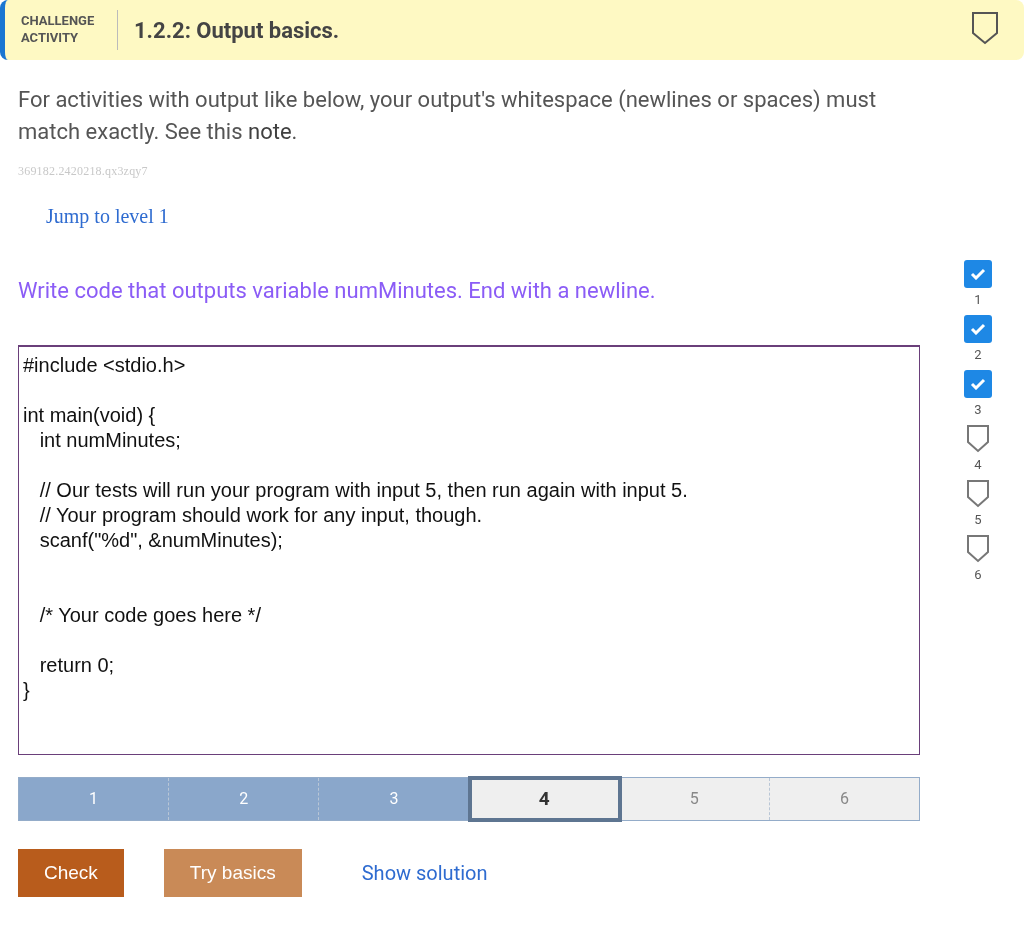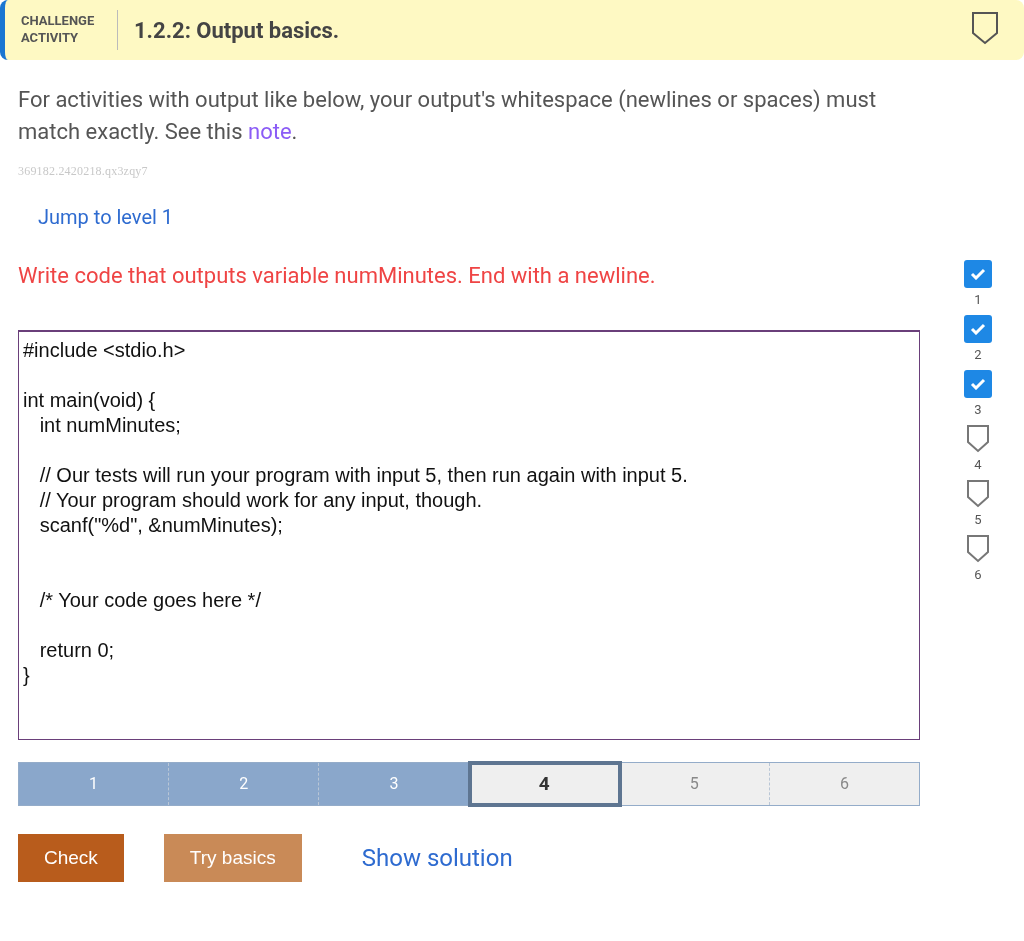--- a/index.html
+++ b/index.html
@@ -43,39 +43,40 @@
     margin-left: auto;
     margin-right: 8px;
   }
   .body-area { padding: 24px 18px 20px 18px; position: relative; }
   .intro {
     font-size: 22px;
     color: #555;
     line-height: 1.45;
     max-width: 860px;
   }
-  .intro .note-link { color: #8b5cf6; text-decoration: none; }
+  .intro .note-link { color: #404040; text-decoration: none; }
   .id-string {
     font-size: 12px;
     color: #c8c8c8;
     margin-top: 16px;
     letter-spacing: 0.2px;
     font-family: Liberation Serif, serif;
   }
   .jump-link {
     display: inline-block;
-    margin: 26px 0 0 20px;
+    margin: 26px 0 0 28px;
     font-size: 20px;
     color: #2e6bd0;
     cursor: pointer;
+    font-family: Liberation Serif, serif;
   }
   .prompt {
     font-size: 22px;
-    color: #ef4444;
-    margin-top: 34px;
+    color: #8b5cf6;
+    margin-top: 50px;
     max-width: 890px;
   }
   .code-editor {
     margin-top: 42px;
     width: 902px;
     border: 1px solid #6a3f7a;
     border-top: 2px solid #6a3f7a;
     padding: 6px 4px;
     font-family: Liberation Sans, sans-serif;
     font-size: 20px;
@@ -124,21 +125,21 @@
     border: none;
     cursor: pointer;
     display: flex;
     align-items: center;
     justify-content: center;
   }
   .btn-check { background: #b85c1c; }
   .btn-try { background: #c98a57; }
   .show-sol {
     color: #2e6bd0;
-    font-size: 24px;
+    font-size: 20px;
     cursor: pointer;
     margin-left: 20px;
   }
   .side-track {
     position: absolute;
     right: 32px;
     top: 200px;
     display: flex;
     flex-direction: column;
     align-items: center;

